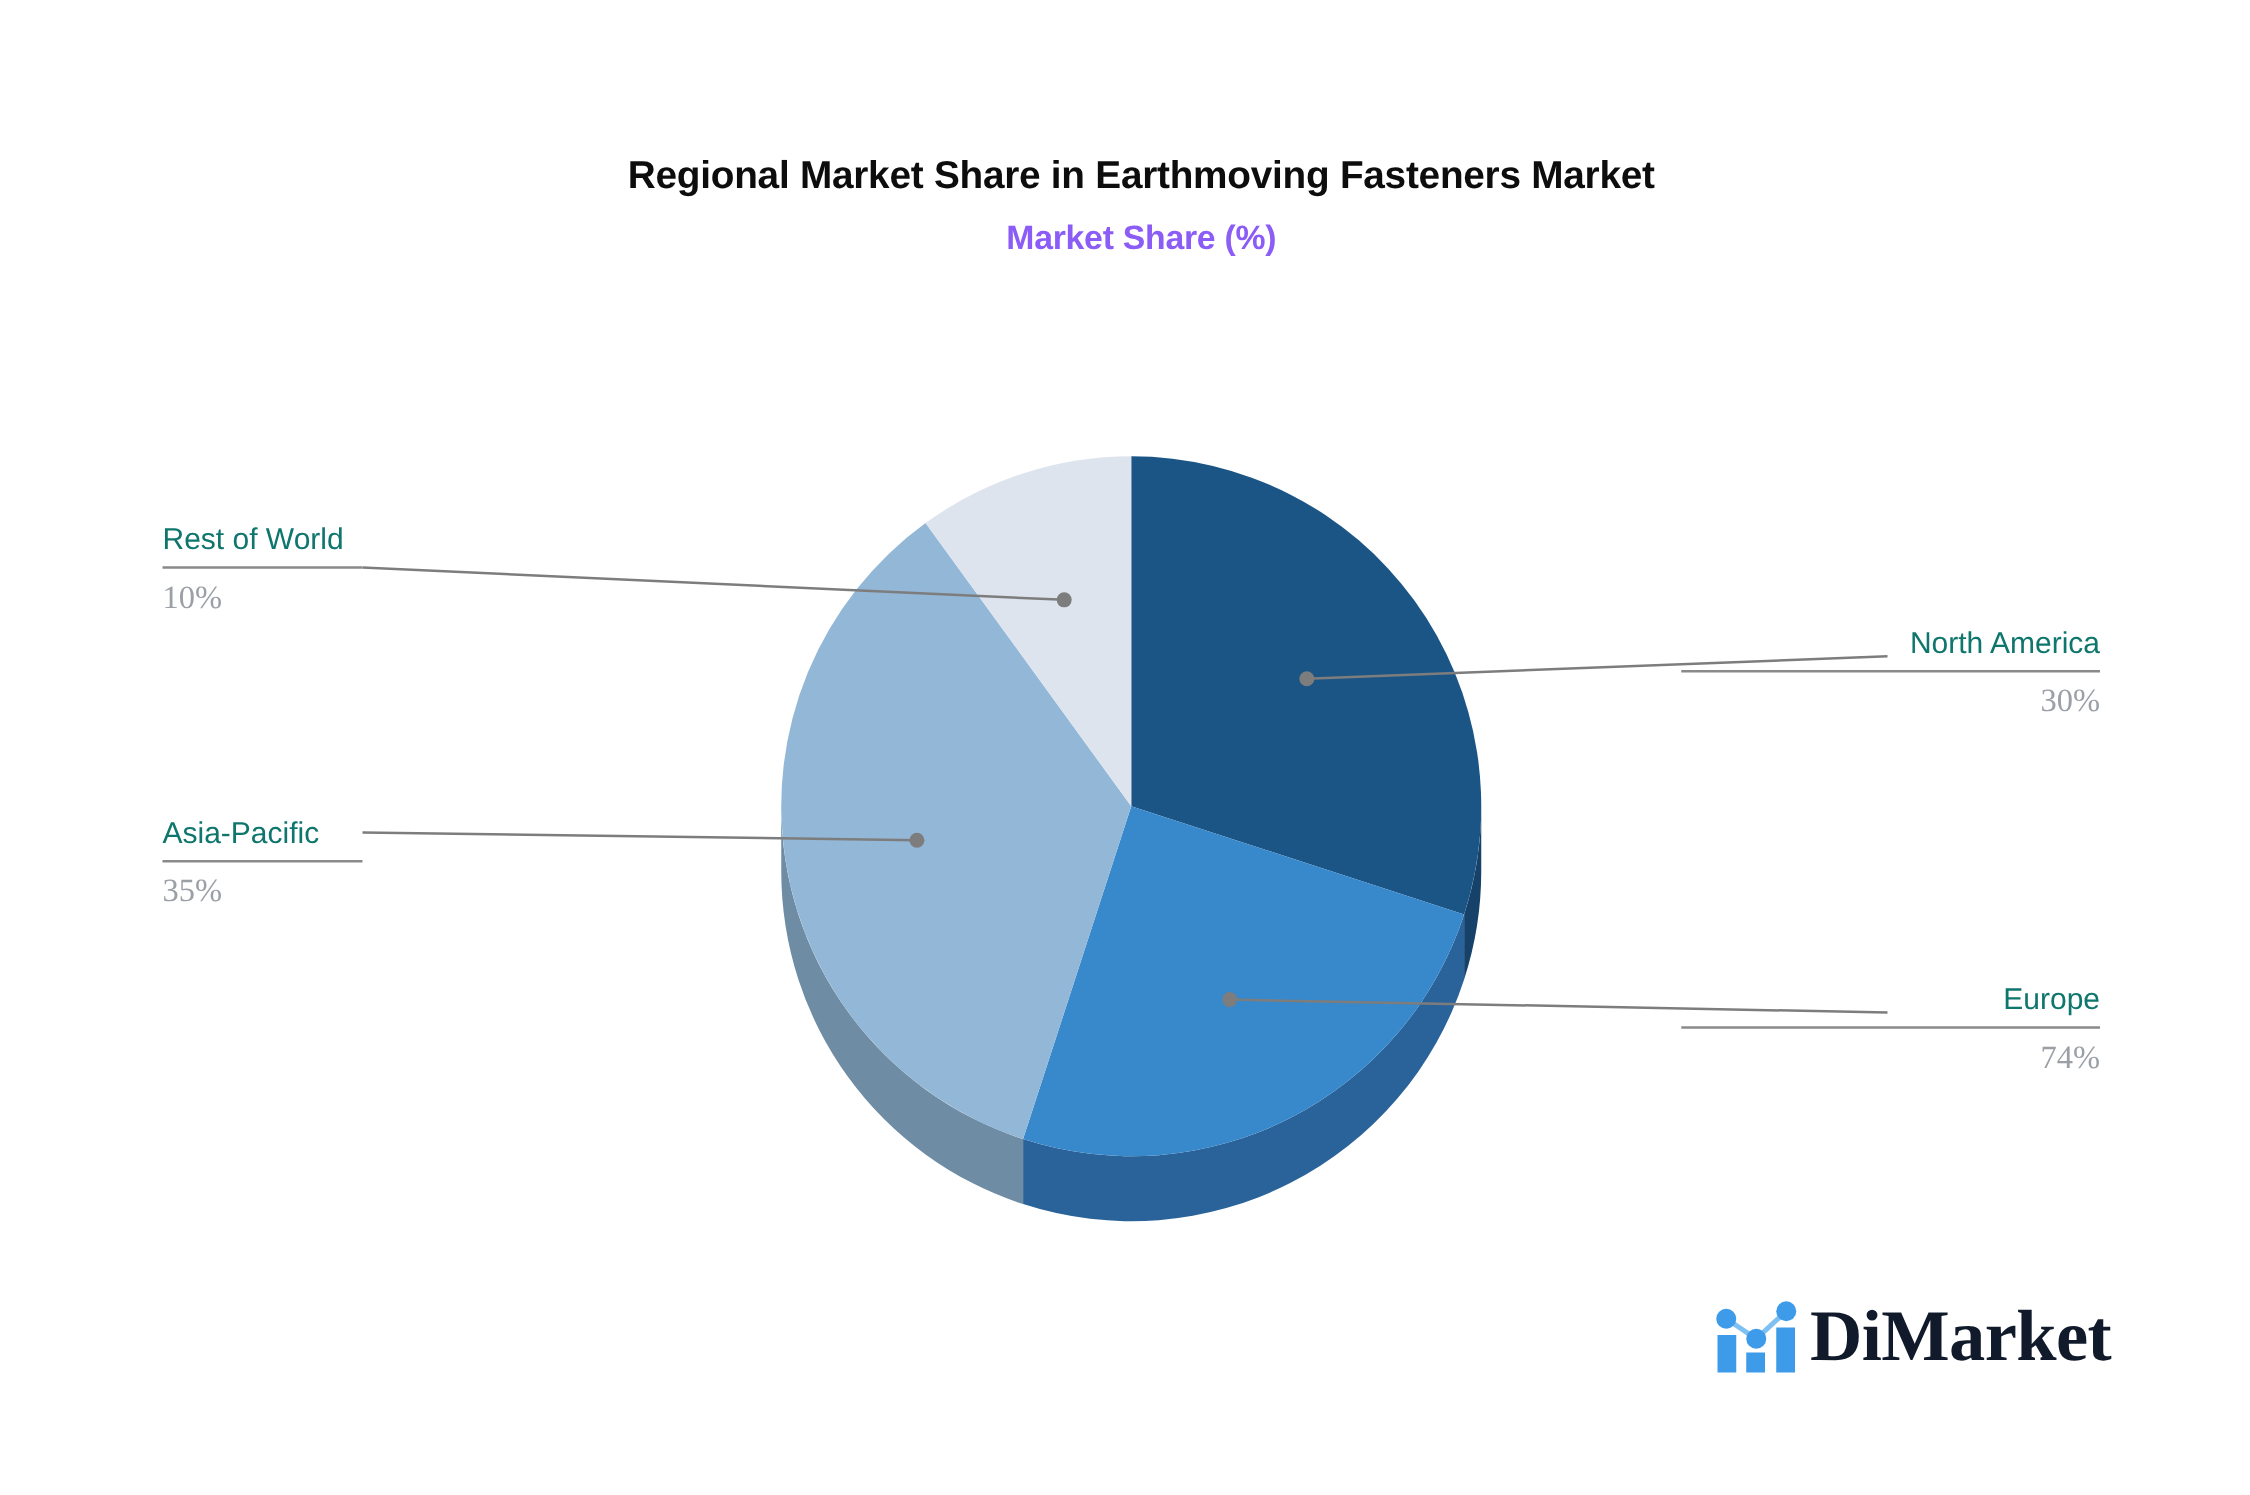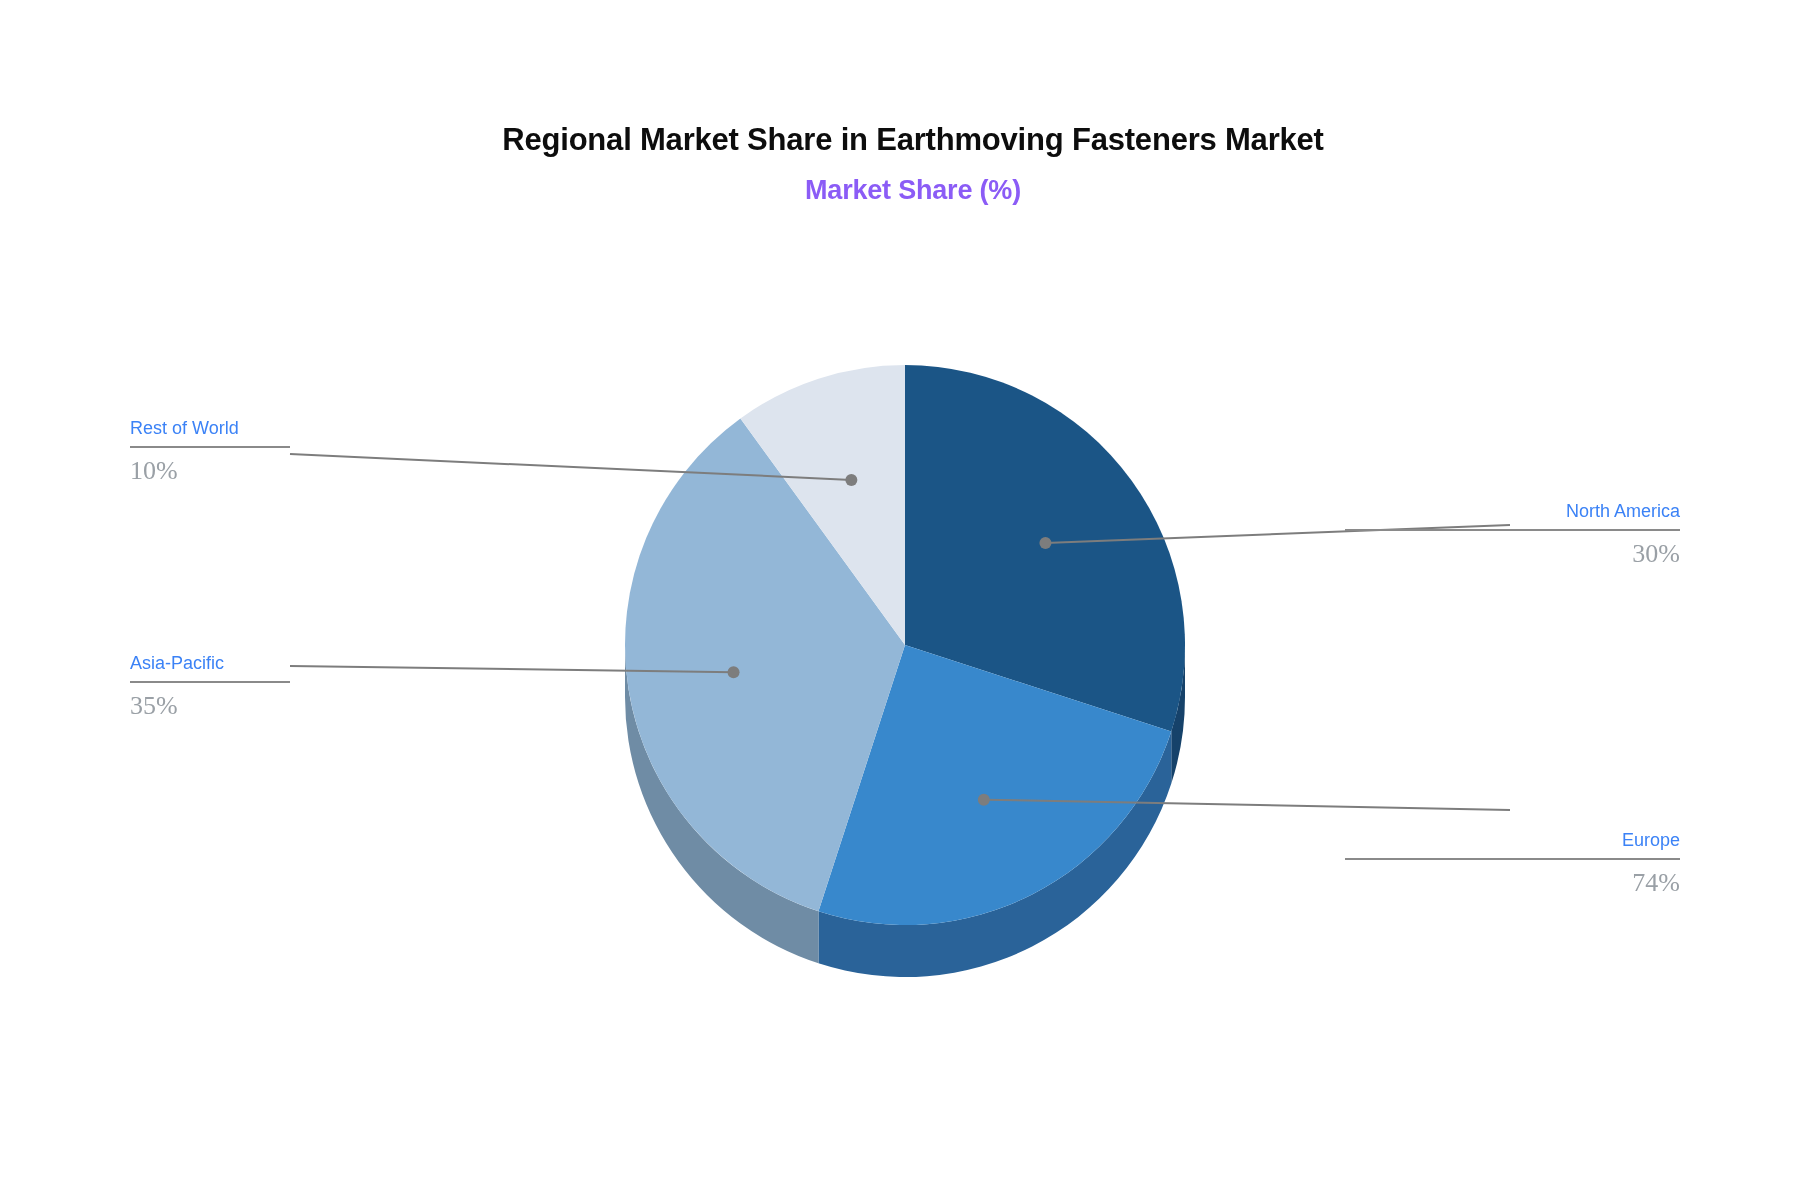--- a/index.html
+++ b/index.html
@@ -50,22 +50,22 @@
     width: 1800px;
     height: 1196px;
     display: block;
   }
   
   .callout {
     position: absolute;
     font-family: "Liberation Sans", sans-serif;
   }
   .callout .cl-name {
-    font-size: 18px;
-    color: #3b82f6;
+    font-size: 24px;
+    color: #0f766e;
     white-space: nowrap;
     line-height: 1.15;
   }
   .callout .cl-rule {
     height: 2px;
     background: #8a8a8a;
     margin-top: 7px;
   }
   .callout .cl-value {
     font-size: 26px;
@@ -140,20 +140,32 @@
     <div class="cl-rule"></div>
     <div class="cl-value">35%</div>
   </div>
 
   <div class="callout right" id="co-na" style="left:1345px; top:489px; width:335px;">
     <div class="cl-name">North America</div>
     <div class="cl-rule"></div>
     <div class="cl-value">30%</div>
   </div>
 
-  <div class="callout right" id="co-eu" style="left:1345px; top:818px; width:335px;">
+  <div class="callout right" id="co-eu" style="left:1345px; top:774px; width:335px;">
     <div class="cl-name">Europe</div>
     <div class="cl-rule"></div>
     <div class="cl-value">74%</div>
   </div>
 
+  <div id="logo">
+    <svg id="logo-mark" width="66" height="62" viewBox="0 0 66 62">
+      <polyline points="9,17 33,33 57,11" fill="none" stroke="#7fc0f2" stroke-width="4"></polyline>
+      <circle cx="9" cy="17" r="8" fill="#3d9be9"></circle>
+      <circle cx="33" cy="33" r="8" fill="#3d9be9"></circle>
+      <circle cx="57" cy="11" r="8" fill="#3d9be9"></circle>
+      <rect x="2" y="30" width="15" height="30" fill="#3d9be9"></rect>
+      <rect x="25" y="44" width="15" height="16" fill="#3d9be9"></rect>
+      <rect x="49" y="24" width="15" height="36" fill="#3d9be9"></rect>
+    </svg>
+    <span id="logo-text">DiMarket</span>
+  </div>
 
 </div>
 
 </body></html>

